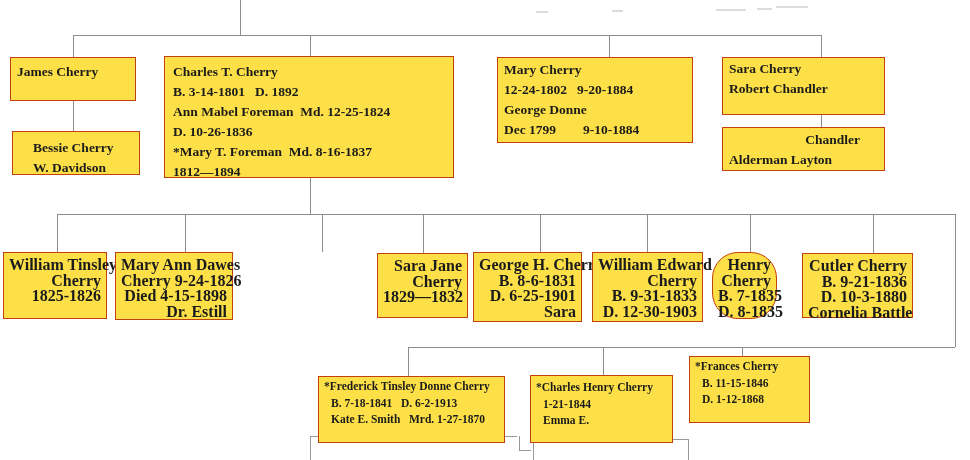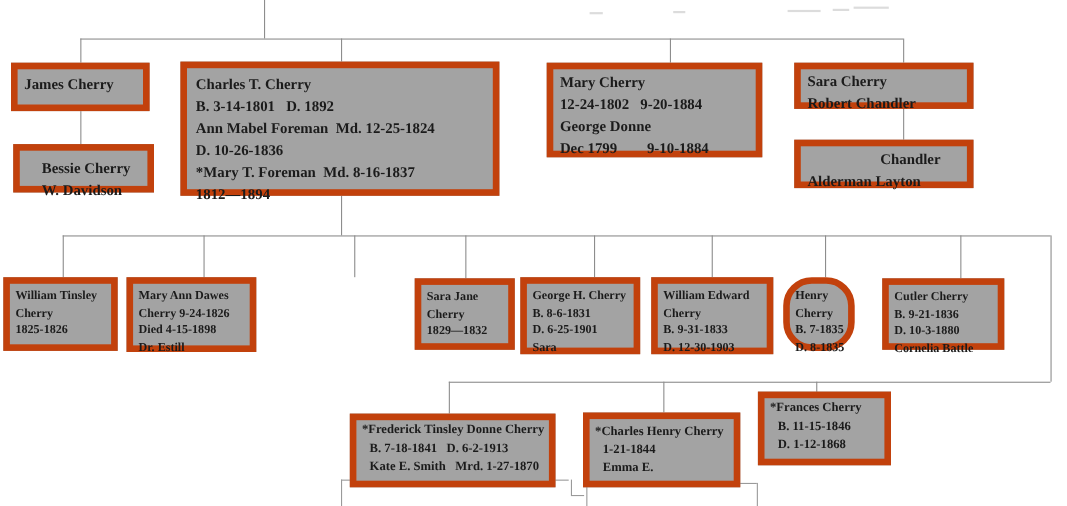--- a/index.html
+++ b/index.html
@@ -14,38 +14,38 @@
   
   .hl,.vl{position:absolute;background:#8d8d8d;}
   .hl{height:1px;}
   .vl{width:1px;}
   .frag{background:#9a9a9a;}
   
   .artifact{position:absolute;background:#dcdcdc;height:2px;}
   
   .pbox{
     position:absolute;
-    background:#a3a3a3;
-    border:6px solid #c2410c;
+    background:#fde047;
+    border:1px solid #c2410c;
     box-sizing:border-box;
     font-weight:bold;
     line-height:1.45;
   }
   .pbox .line{white-space:pre;}
   .g1{font-size:13.5px;line-height:20px;padding:4px 6px;}
-  .g2{font-size:11px;line-height:15.5px;padding:4px 5px;}
+  .g2{font-size:16px;line-height:15.5px;padding:4px 5px;text-align:right;}
   .g3{font-size:11.5px;line-height:16.5px;padding:1px 4px 0 12px;}
   .g3 .line:first-child{text-indent:-7px;}
 
   
   #box-james        {left:10px;  top:57px;  width:126px; height:44px;}
   #box-bessie       {left:12px;  top:131px; width:128px; height:44px; padding-top:6px;padding-left:20px;}
   #box-charles-t    {left:164px; top:56px;  width:290px; height:122px; padding-left:8px; padding-top:5px;}
   #box-mary         {left:497px; top:57px;  width:196px; height:86px; padding-top:2px;}
-  #box-sara         {left:722px; top:57px;  width:163px; height:42px; padding-top:1px;font-family:Liberation Serif, serif;}
+  #box-sara         {left:722px; top:57px;  width:163px; height:58px; padding-top:1px;font-family:Liberation Serif, serif;}
   #box-chandler     {left:722px; top:127px; width:163px; height:44px; padding-top:2px;font-family:Liberation Serif, serif;}
   #box-chandler .line:first-child{text-align:right;padding-right:18px;}
 
   
   #box-william-tinsley{left:3px;   top:252px; width:104px; height:67px;}
   #box-mary-ann       {left:115px; top:252px; width:118px; height:68px;}
   #box-edward         {left:242px; top:252px; width:126px; height:66px;}
   #box-sara-jane      {left:377px; top:253px; width:91px;  height:65px;}
   #box-george         {left:473px; top:252px; width:109px; height:70px;}
   #box-william-edward {left:592px; top:252px; width:111px; height:70px;}

